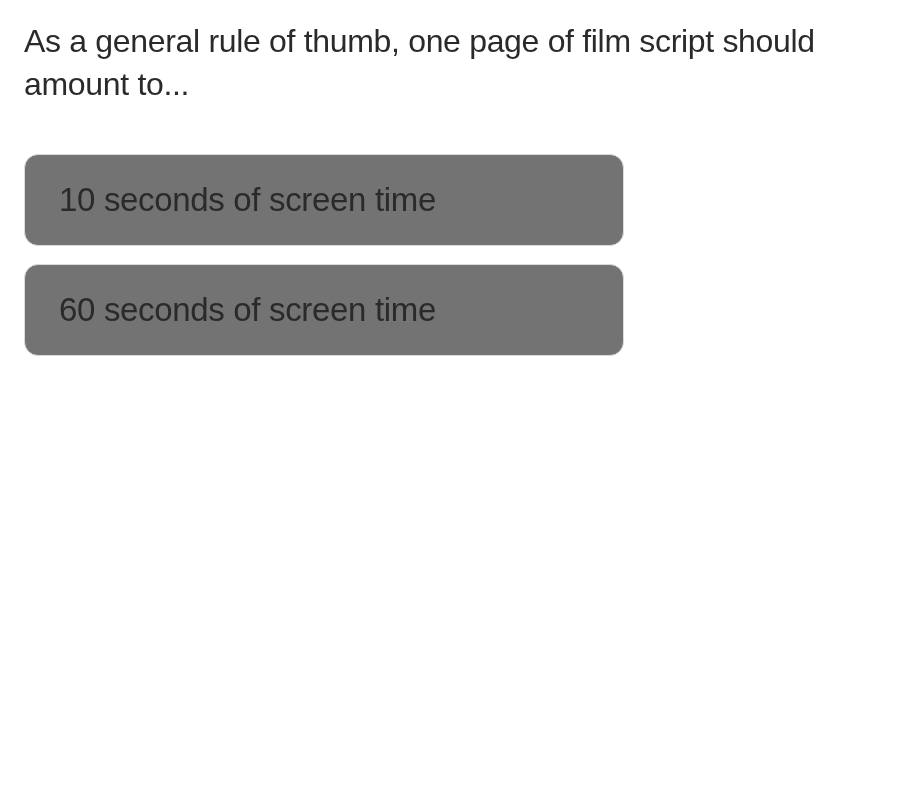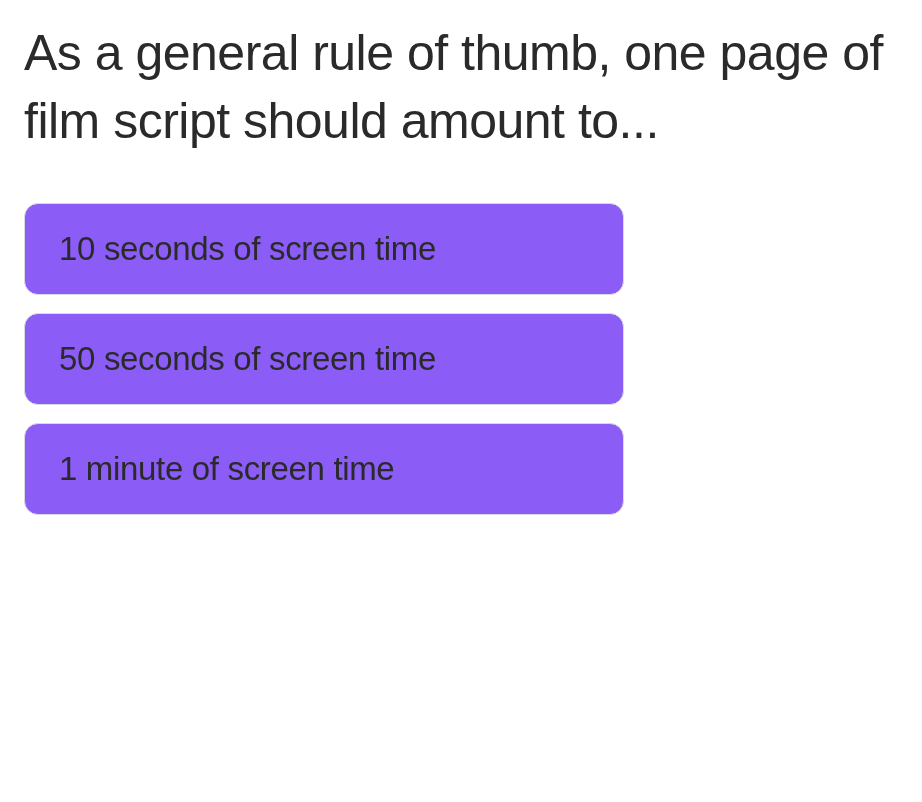--- a/index.html
+++ b/index.html
@@ -8,35 +8,35 @@
     box-sizing: border-box;
   }
   body {
     font-family: -apple-system, BlinkMacSystemFont, 'Segoe UI', Helvetica, Arial, sans-serif;
     background: #ffffff;
     width: 922px;
     height: 802px;
     padding: 20px 24px;
   }
   .question {
-    font-size: 50px;
+    font-size: 32px;
     line-height: 1.35;
     color: #2a2a2a;
     font-weight: 400;
     margin-bottom: 48px;
     letter-spacing: -0.01em;
   }
   .options {
     display: flex;
     flex-direction: column;
     gap: 18px;
     width: 600px;
   }
   .option {
-    background: #8b5cf6;
+    background: #737373;
     border: 1.5px solid #d8dbe0;
     border-radius: 14px;
     padding: 26px 34px;
     cursor: pointer;
     text-align: left;
     font-family: inherit;
   }
   .option-label {
     font-size: 33px;
     color: #2a2a2a;
@@ -47,18 +47,15 @@
 </head>
 <body>
 
 <div class="question">As a general rule of thumb, one page of film script should amount to...</div>
 
 <div class="options">
   <button class="option">
     <span class="option-label">10 seconds of screen time</span>
   </button>
   <button class="option">
-    <span class="option-label">50 seconds of screen time</span>
-  </button>
-  <button class="option">
-    <span class="option-label">1 minute of screen time</span>
+    <span class="option-label">60 seconds of screen time</span>
   </button>
 </div>
 
 </body></html>

